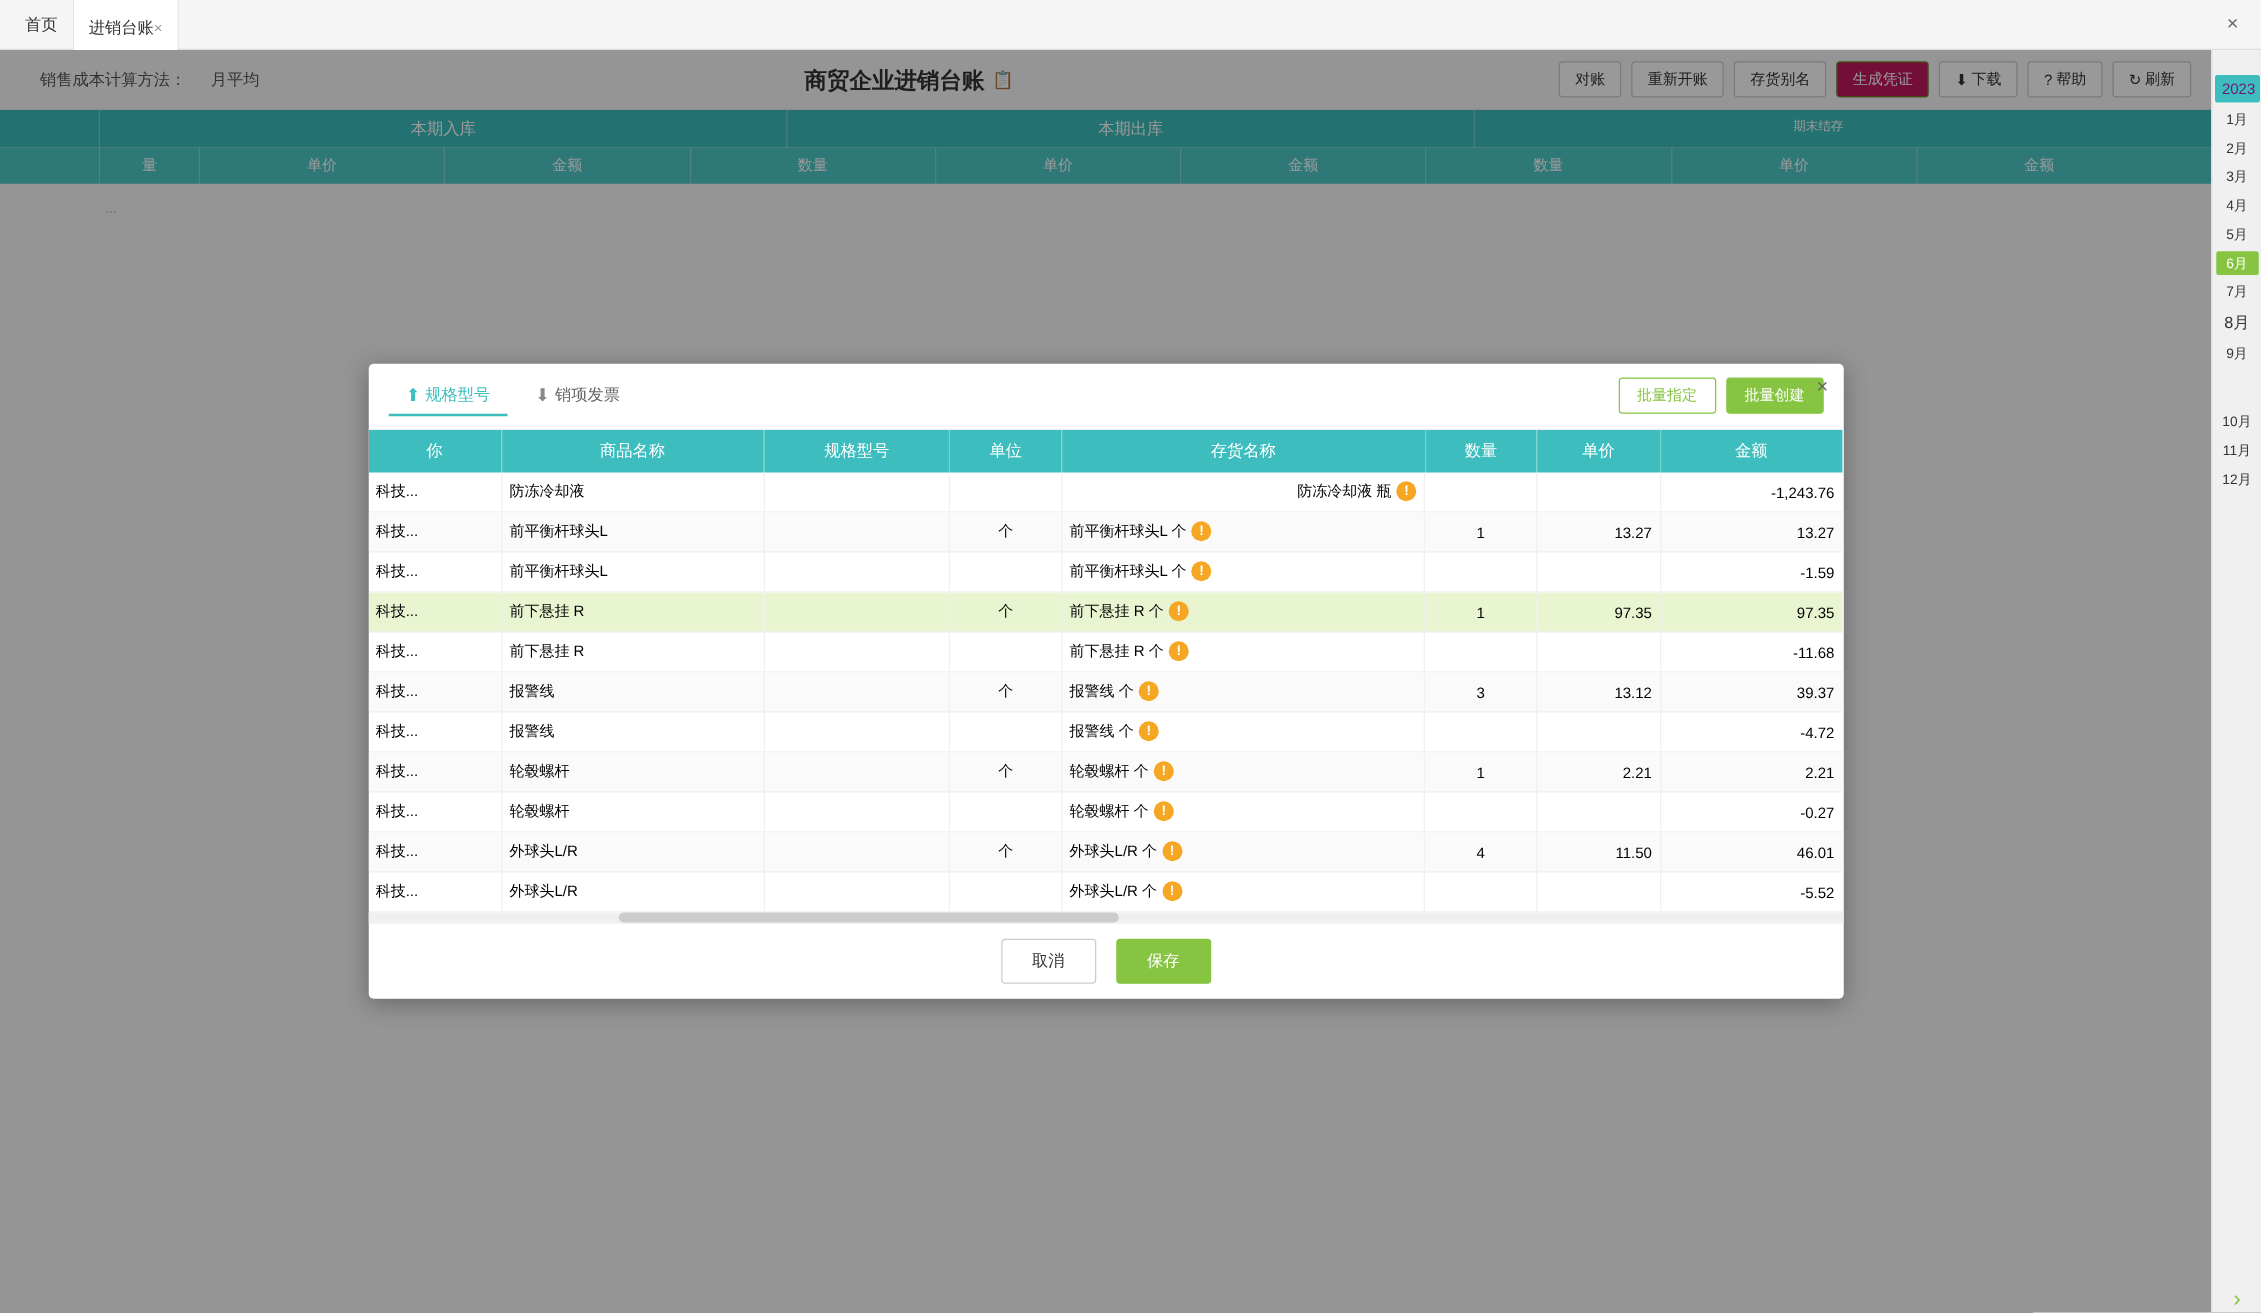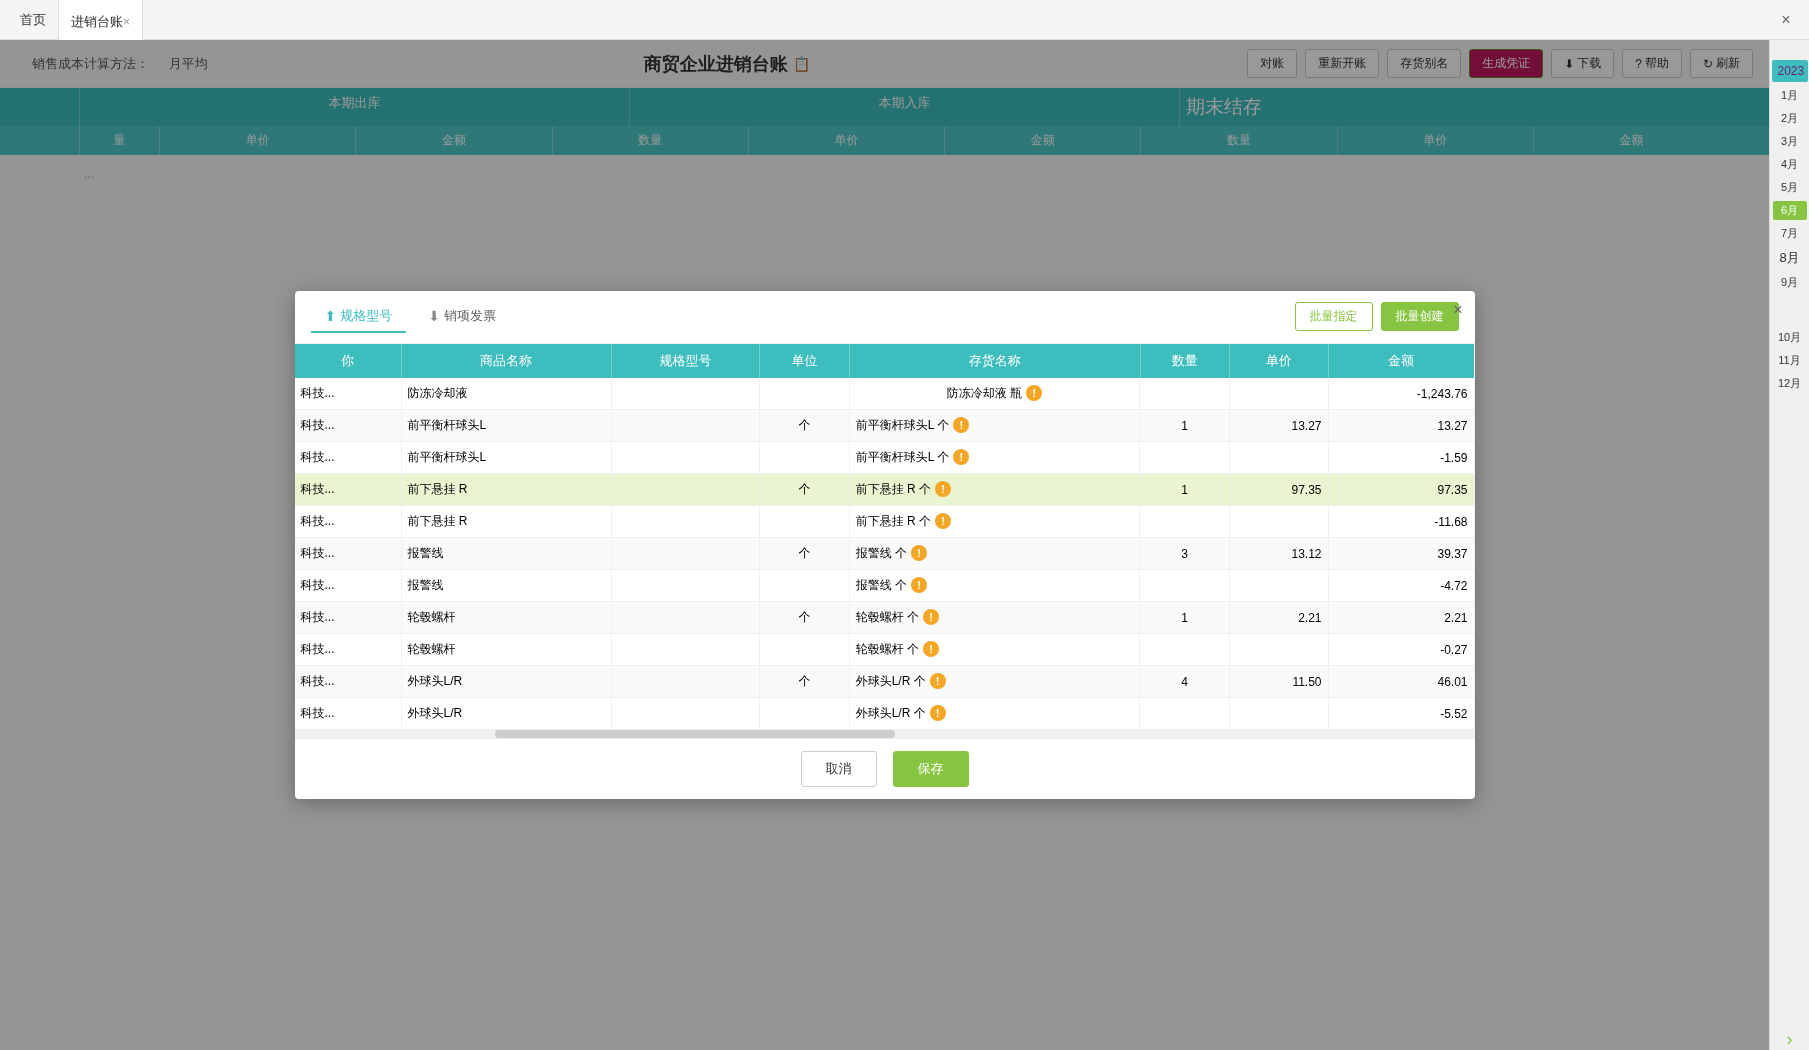--- a/index.html
+++ b/index.html
@@ -113,23 +113,23 @@
         <button class="btn btn-icon">
           <span>↻</span>
           <span>刷新</span>
         </button>
       </div>
     </div>
 
     <div class="bg-table-area">
       <div style="display:flex; background:#3dbdbd;">
         <div style="width:80px; border-right:1px solid rgba(255,255,255,0.3);"></div>
+        <div style="flex:1; text-align:center; color:#fff; padding:6px; font-size:13px; border-right:1px solid rgba(255,255,255,0.3);">本期入库</div>
         <div style="flex:1; text-align:center; color:#fff; padding:6px; font-size:13px; border-right:1px solid rgba(255,255,255,0.3);">本期出库</div>
-        <div style="flex:1; text-align:center; color:#fff; padding:6px; font-size:13px; border-right:1px solid rgba(255,255,255,0.3);">本期入库</div>
-        <div style="flex:1; text-align:left; color:#fff; padding:6px; font-size:19px;">期末结存</div>
+        <div style="flex:1; text-align:center; color:#fff; padding:6px; font-size:10px;">期末结存</div>
         <div style="width:40px;"></div>
       </div>
       <div style="display:flex; background:#4dc9c9;">
         <div style="width:80px; border-right:1px solid rgba(255,255,255,0.3);"></div>
         <div style="width:80px; text-align:center; color:#fff; padding:6px; font-size:12px; border-right:1px solid rgba(255,255,255,0.3);">量</div>
         <div style="flex:1; text-align:center; color:#fff; padding:6px; font-size:12px; border-right:1px solid rgba(255,255,255,0.3);">单价</div>
         <div style="flex:1; text-align:center; color:#fff; padding:6px; font-size:12px; border-right:1px solid rgba(255,255,255,0.3);">金额</div>
         <div style="flex:1; text-align:center; color:#fff; padding:6px; font-size:12px; border-right:1px solid rgba(255,255,255,0.3);">数量</div>
         <div style="flex:1; text-align:center; color:#fff; padding:6px; font-size:12px; border-right:1px solid rgba(255,255,255,0.3);">单价</div>
         <div style="flex:1; text-align:center; color:#fff; padding:6px; font-size:12px; border-right:1px solid rgba(255,255,255,0.3);">金额</div>
@@ -183,21 +183,21 @@
                 <th>单价</th>
                 <th>金额</th>
               </tr>
             </thead>
             <tbody id="modal-tbody">
             <tr>
                   <td class="left">科技...</td>
                   <td class="left">防冻冷却液</td>
                   <td class="left"></td>
                   <td class="center"></td>
-                  <td class="left" style="display: flex; align-items: center; gap: 4px; justify-content: center;">防冻冷却液 瓶<span class="warning-icon">!</span></td>
+                  <td class="left" style="display: flex; align-items: center; gap: 4px; justify-content: flex-end;">防冻冷却液 瓶<span class="warning-icon">!</span></td>
                   <td class="center"></td>
                   <td class="right"></td>
                   <td class="right">-1,243.76</td>
                 </tr>
                 <tr>
                   <td class="left">科技...</td>
                   <td class="left">前平衡杆球头L</td>
                   <td class="left"></td>
                   <td class="center">个</td>
                   <td class="left" style="display: flex; align-items: center; gap: 4px; justify-content: flex-start;">前平衡杆球头L 个<span class="warning-icon">!</span></td>

